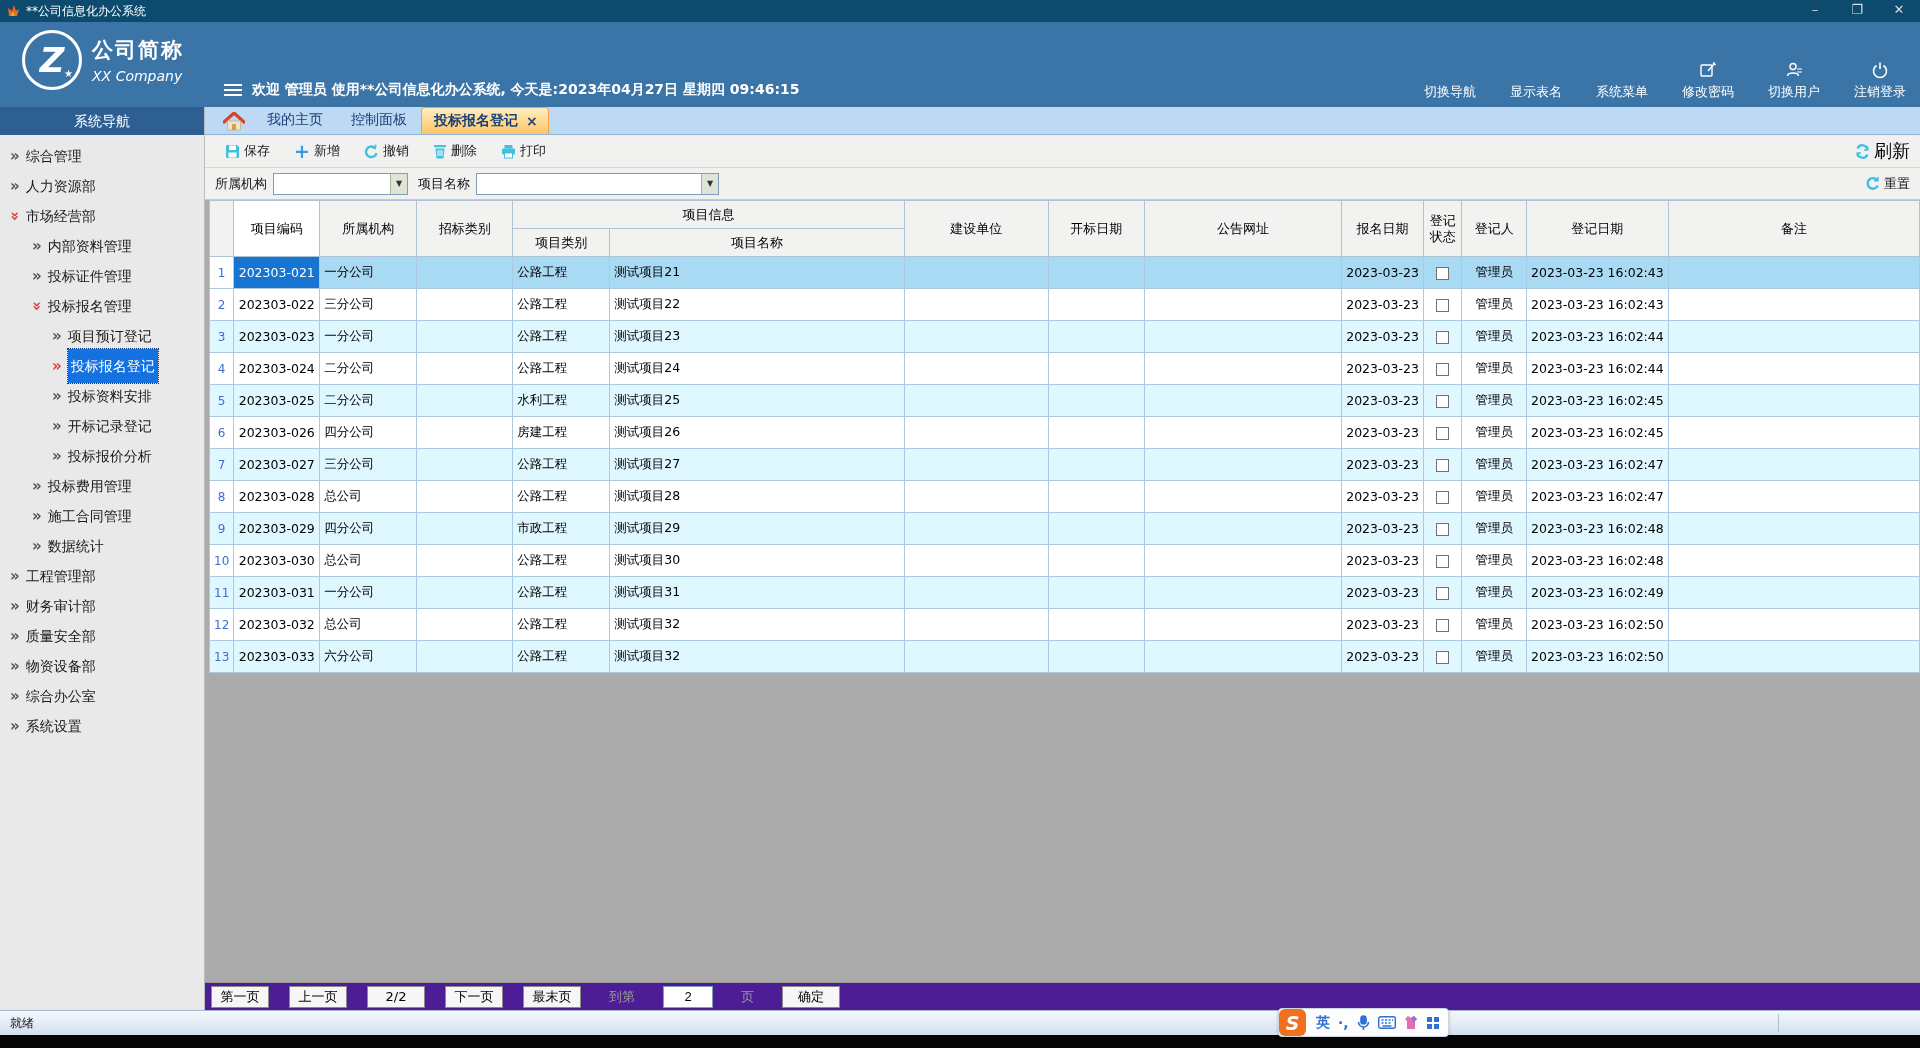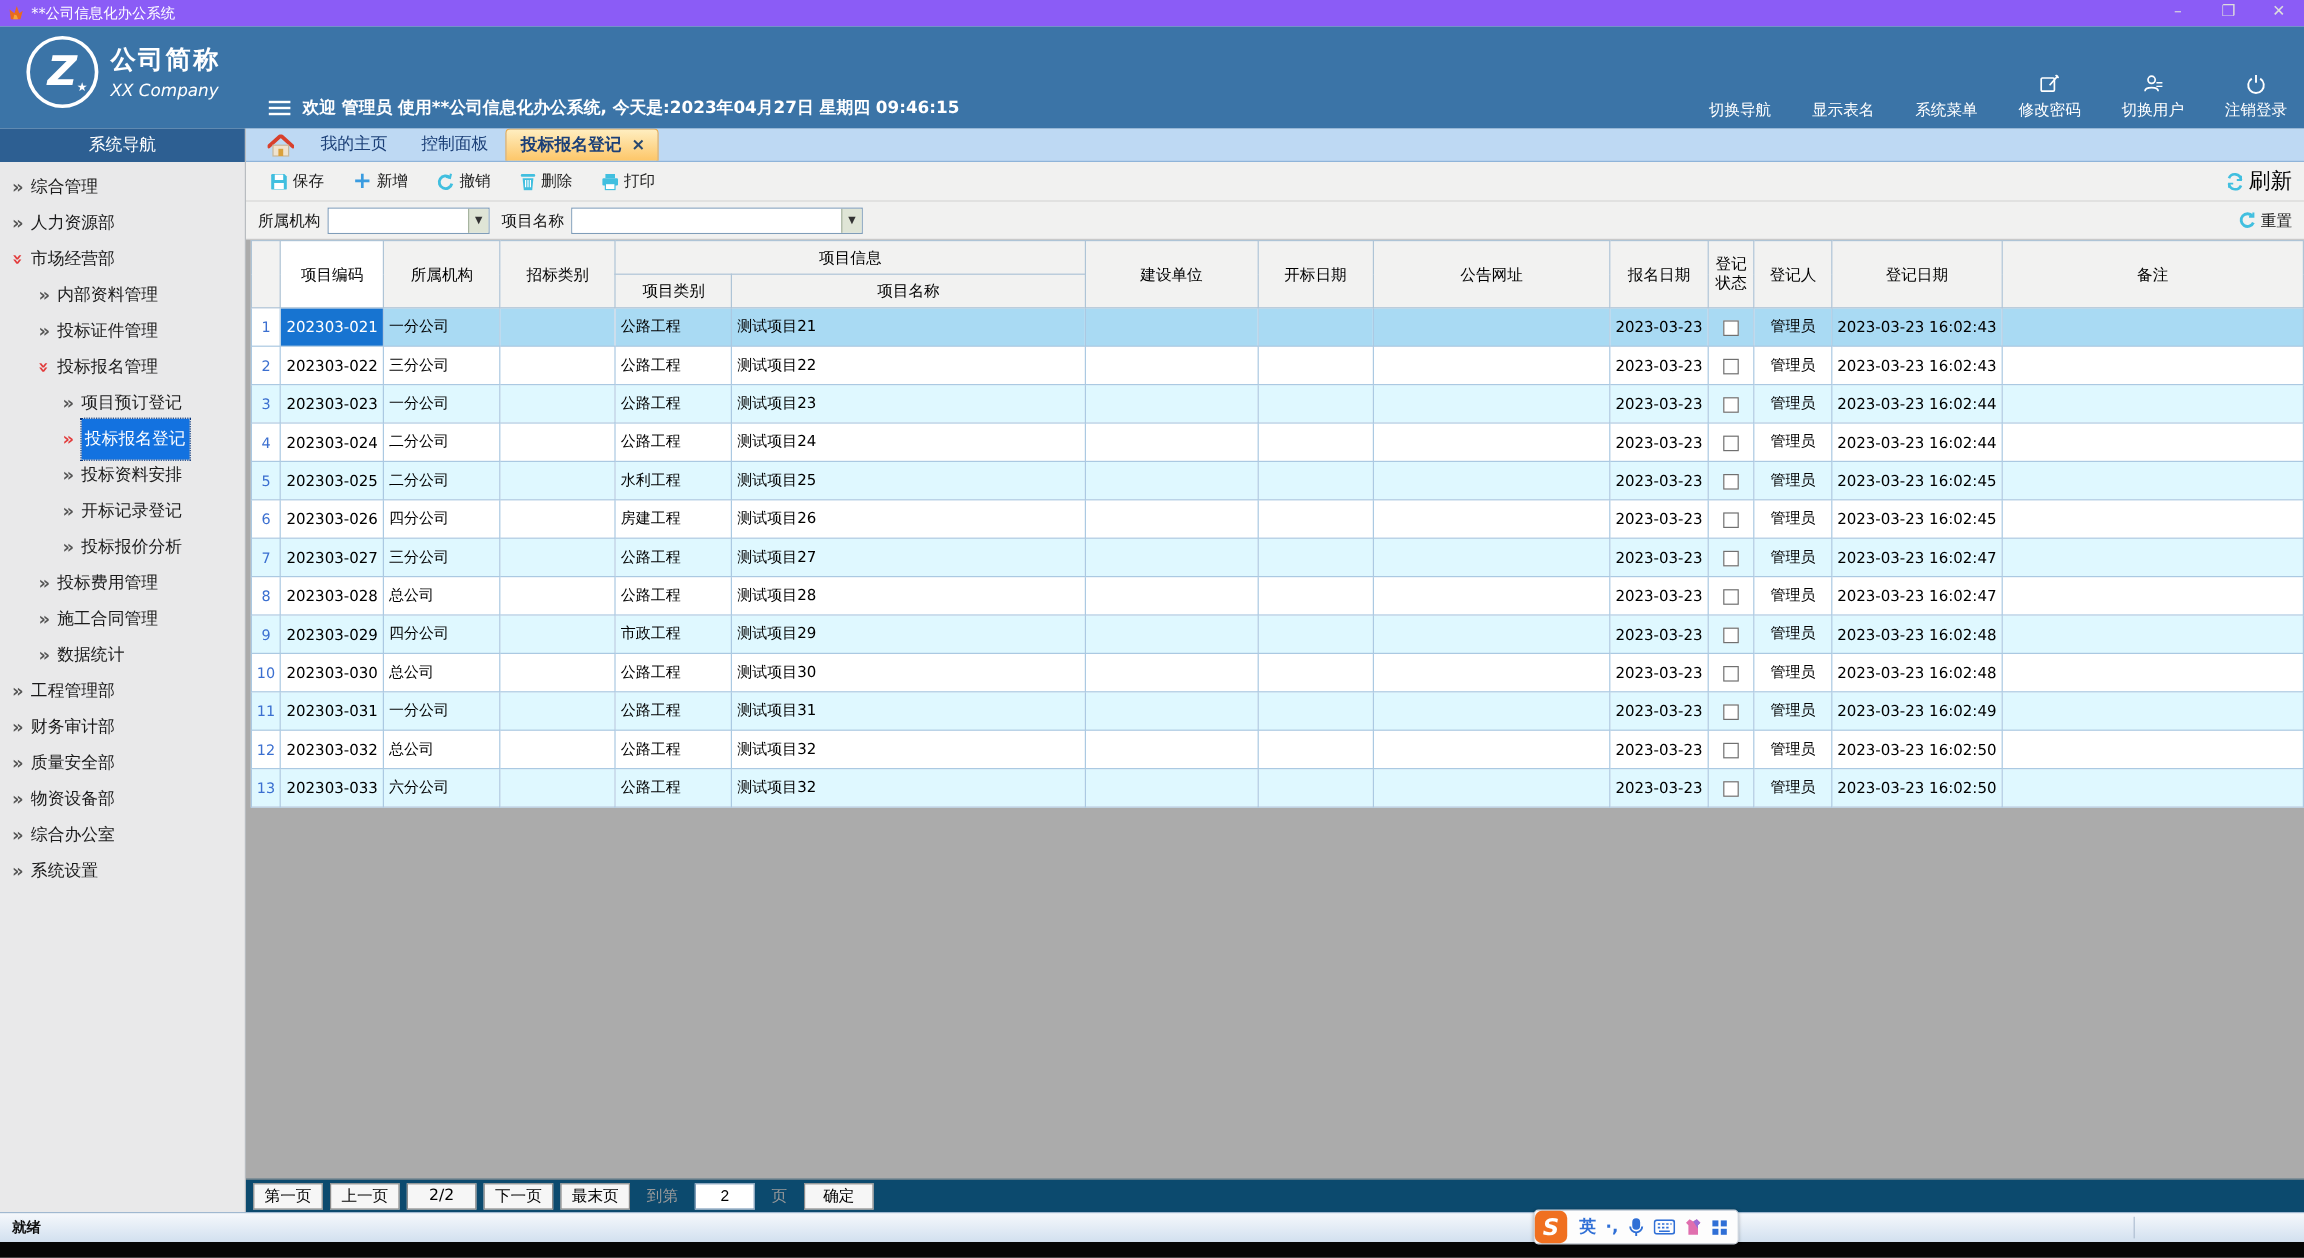--- a/index.html
+++ b/index.html
@@ -1,21 +1,21 @@
 <!DOCTYPE html>
 <html><head>
 <meta charset="utf-8">
 <style>
   * { box-sizing: border-box; margin:0; padding:0; }
   html,body { width:1920px; height:1048px; overflow:hidden; background:#000; }
   body { font-family:"DejaVu Sans","Liberation Sans",sans-serif; }
   .window { width:1920px; height:1048px; display:flex; flex-direction:column; background:#fff; position:relative; }
 
   
-  .titlebar { height:22px; background:#8b5cf6; display:flex; align-items:center; color:#fff; font-size:12px; padding-left:6px; flex:0 0 auto; }
+  .titlebar { height:22px; background:#0c4a6e; display:flex; align-items:center; color:#fff; font-size:12px; padding-left:6px; flex:0 0 auto; }
   .app-icon { width:14px; height:14px; margin-right:6px; display:inline-block; }
   .titlebar .spacer { flex:1; }
   .win-btn { width:42px; height:22px; color:#ddd; font-size:13px; text-align:center; line-height:20px; }
 
   
   .header { height:85px; background:#3b74a7; position:relative; flex:0 0 auto; color:#fff; }
   .logo { position:absolute; left:22px; top:8px; display:flex; align-items:center; }
   .logo-circle { width:60px; height:60px; border:3px solid #fff; border-radius:50%; display:flex; align-items:center; justify-content:center; font-size:34px; font-weight:bold; font-style:italic; color:#fff; position:relative; }
   .logo-circle .star { position:absolute; right:6px; bottom:8px; font-size:10px; font-style:normal; }
   .logo-text { margin-left:10px; }
@@ -76,27 +76,27 @@
   .grid tr.even td { background:#ffffff; }
   .grid tr.selected td { background:#a9daf3; }
   .grid td.c-num { background:#f1f1f1; color:#3b6fd0; text-align:center; font-size:12px; }
   .grid tr.selected td.c-num { background:#ffffff; }
   .grid td.sel-cell { background:#1774d1 !important; color:#fff; text-align:center; }
   .grid td.c-code, .grid td.c-signup, .grid td.c-registrar { text-align:center; }
   .grid td.c-status { text-align:center; }
   .cb { display:inline-block; width:13px; height:13px; background:#fff; border:1px solid #707070; vertical-align:middle; }
 
   
-  .pagination { height:28px; background:#0c4a6e; border-top:1px solid #9a9a9a; display:flex; align-items:center; padding-left:6px; gap:6px; font-size:13px; flex:0 0 auto; }
+  .pagination { height:28px; background:#4c1d95; border-top:1px solid #9a9a9a; display:flex; align-items:center; padding-left:6px; gap:20px; font-size:13px; flex:0 0 auto; }
   .pg-btn { min-width:58px; height:22px; border:1px solid #8a8a8a; background:#f6f6f6; display:flex; align-items:center; justify-content:center; padding:0 8px; }
   .pg-text { color:#9a9a9a; padding:0 8px; }
   .pg-input { width:50px; height:22px; border:1px solid #7f9db9; background:#fff; text-align:center; font-size:13px; }
 
   
-  .statusbar { height:25px; background:linear-gradient(#f5f8fc,#d2e0ef); border-top:1px solid #a0b8d0; display:flex; align-items:center; padding-left:10px; font-size:12px; color:#111; position:relative; flex:0 0 auto;font-weight:bold; }
+  .statusbar { height:25px; background:linear-gradient(#f5f8fc,#d2e0ef); border-top:1px solid #a0b8d0; display:flex; align-items:center; padding-left:10px; font-size:12px; color:#111; position:relative; flex:0 0 auto; }
   .status-divider { position:absolute; left:1778px; top:3px; bottom:3px; width:1px; background:#aebfd2; }
   .strip { height:13px; background:#060606; flex:0 0 auto; }
 
   
   .ime-bar { position:absolute; left:1278px; top:1008px; height:29px; display:flex; align-items:center; background:#fdfdfd; border:1px solid #cfd6df; border-radius:4px; padding:0 8px 0 0; gap:8px; box-shadow:0 1px 3px rgba(0,0,0,.25); }
   .ime-logo { width:27px; height:27px; background:#f07020; border-radius:6px; color:#fff; font-weight:bold; font-size:19px; font-style:italic; display:flex; align-items:center; justify-content:center; margin-right:2px; }
   .ime-item { color:#2f6fd6; font-size:14px; font-weight:bold; }
   .ime-ico { display:inline-block; }
 
   svg { display:block; }

